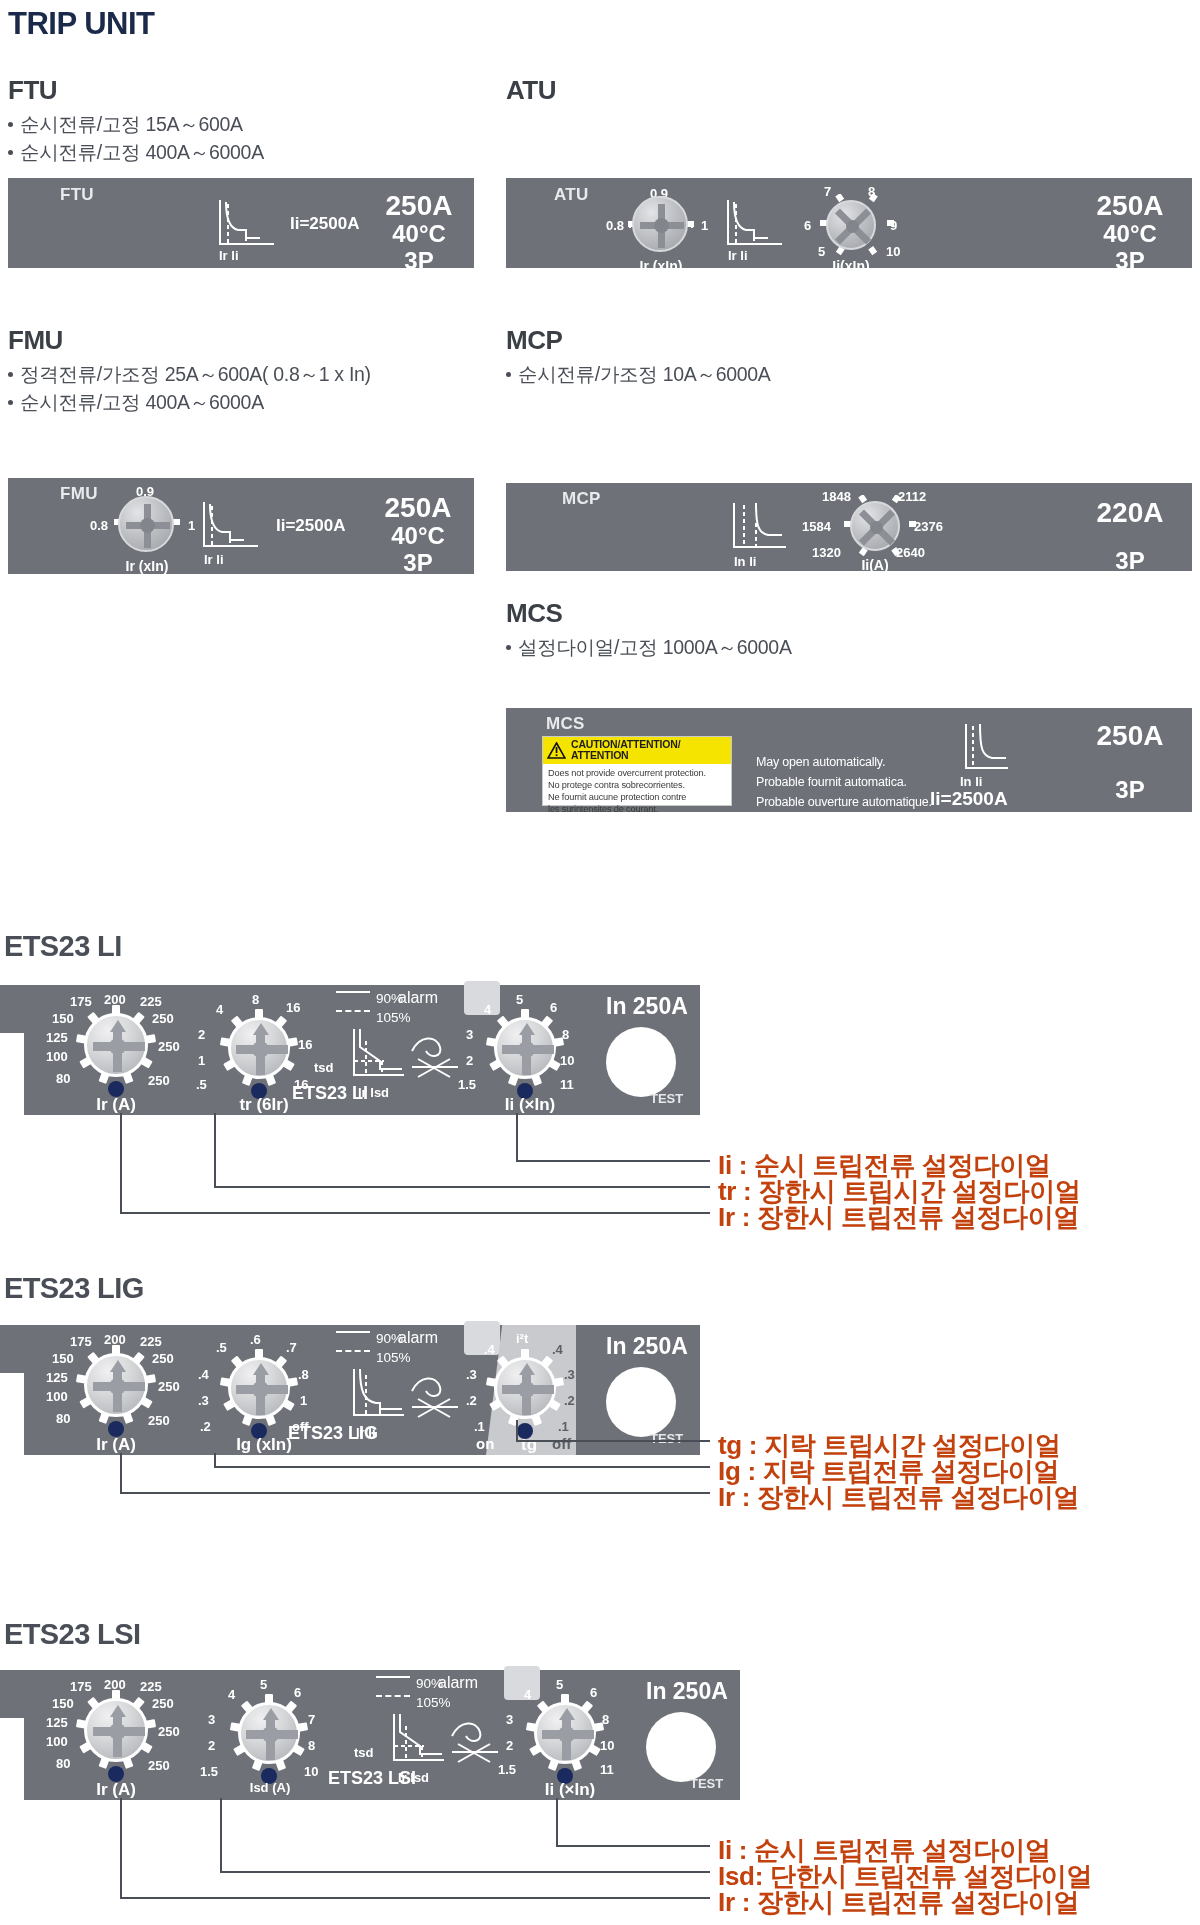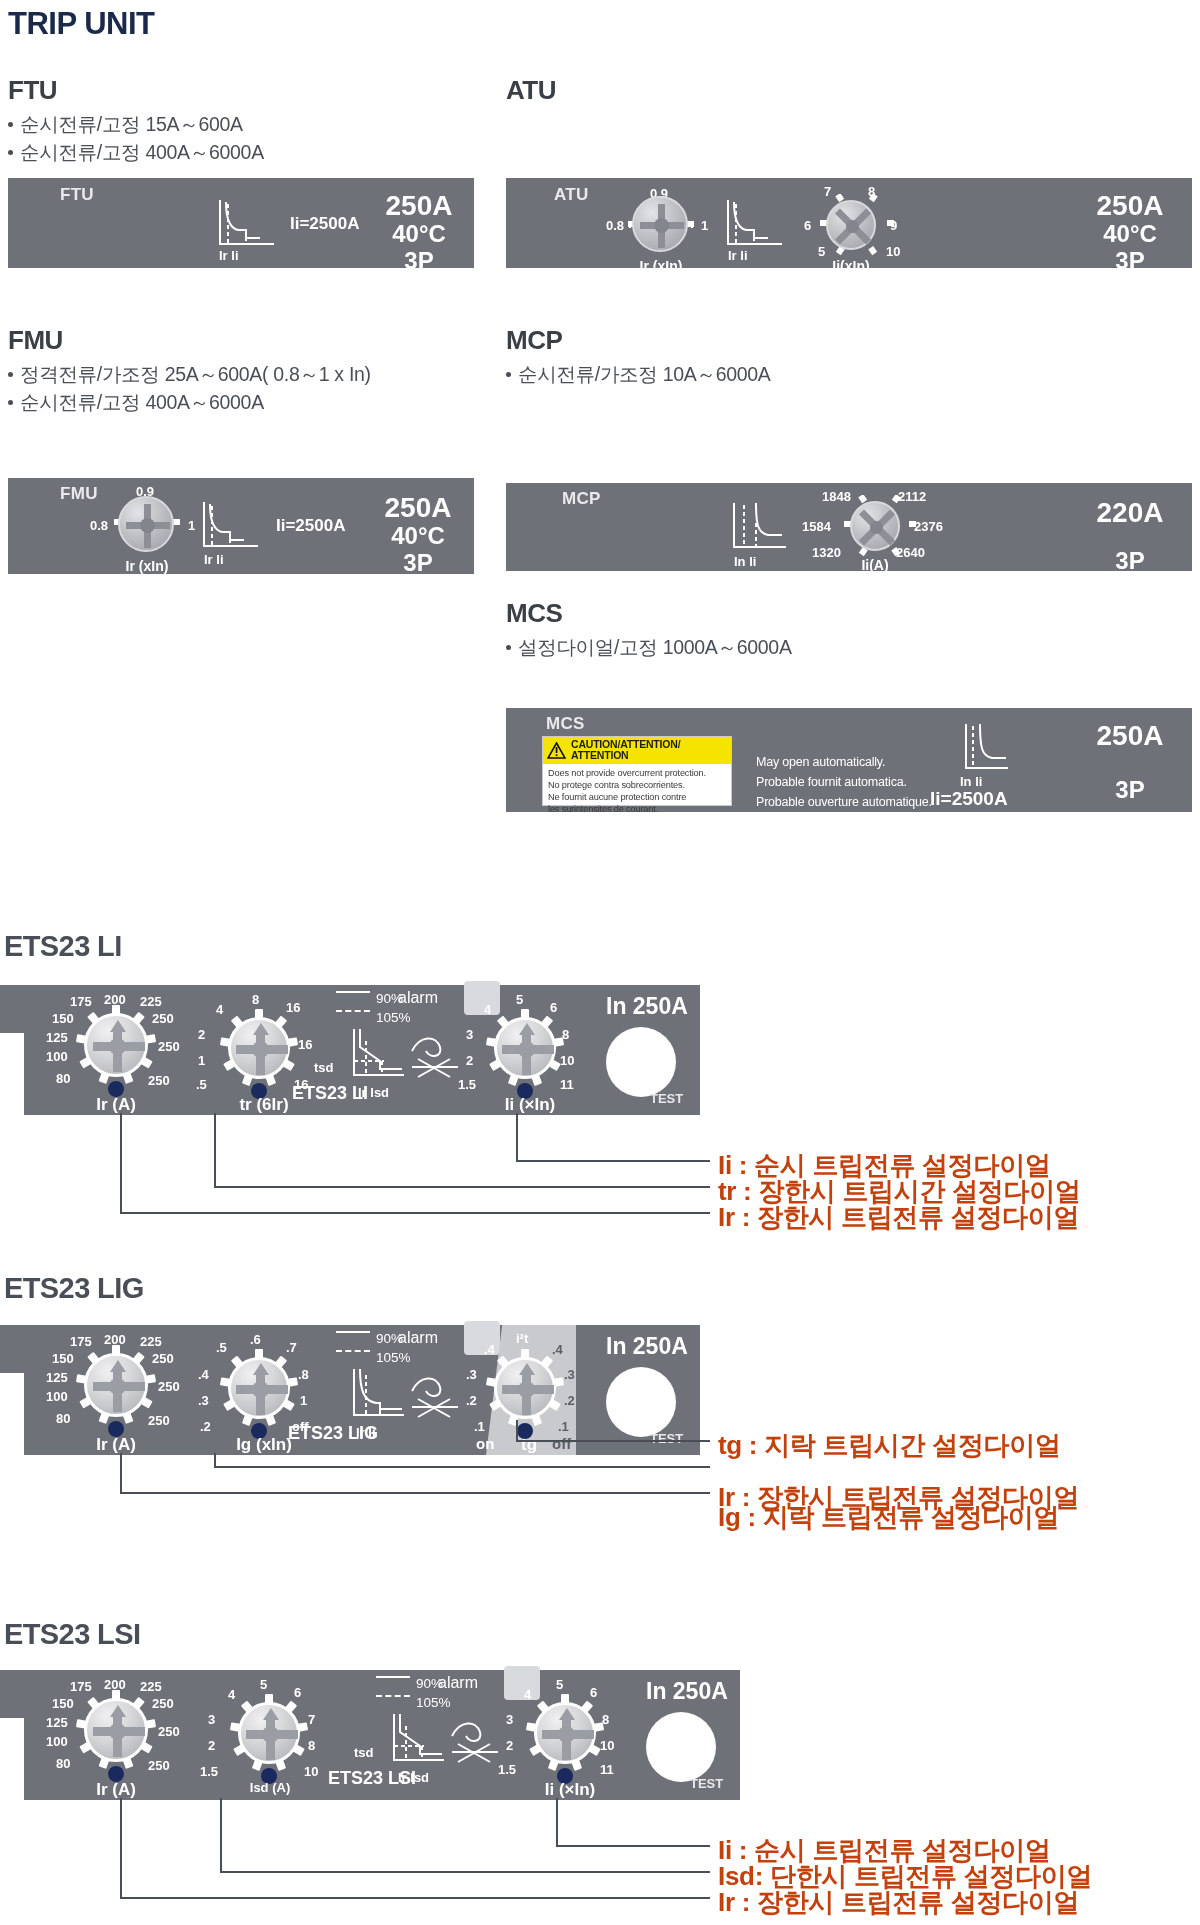--- a/index.html
+++ b/index.html
@@ -699,21 +699,21 @@
   </div>
 
   <div class="leader" style="left:120px;top:1492px;width:590px;height:2px;"></div>
   <div class="leader" style="left:120px;top:1453px;width:2px;height:41px;"></div>
   <div class="leader" style="left:214px;top:1466px;width:496px;height:2px;"></div>
   <div class="leader" style="left:214px;top:1453px;width:2px;height:15px;"></div>
   <div class="leader" style="left:516px;top:1440px;width:194px;height:2px;"></div>
   <div class="leader" style="left:516px;top:1420px;width:2px;height:22px;"></div>
 
   <div class="callout" style="left:718px;top:1428px;">tg : 지락 트립시간 설정다이얼</div>
-  <div class="callout" style="left:718px;top:1454px;margin-top:46px;">Ig : 지락 트립전류 설정다이얼</div>
+  <div class="callout" style="left:718px;top:1454px;">Ig : 지락 트립전류 설정다이얼</div>
   <div class="callout" style="left:718px;top:1480px;">Ir : 장한시 트립전류 설정다이얼</div>
 
   <div class="ets-head" style="left:4px;top:1618px;">ETS23 LSI</div>
 
   <div class="ets-panel" style="left:0px;top:1670px;width:760px;height:130px;">
     <div class="ets-body" style="left:24px;top:0;width:716px;height:130px;"></div>
     <div class="ets-body" style="left:0px;top:0;width:30px;height:48px;"></div>
     <div class="ets-tab" style="left:504px;top:-4px;width:36px;height:34px;"></div>
 
     <div class="gdial" style="left:48px;top:10px;width:150px;height:118px;">

